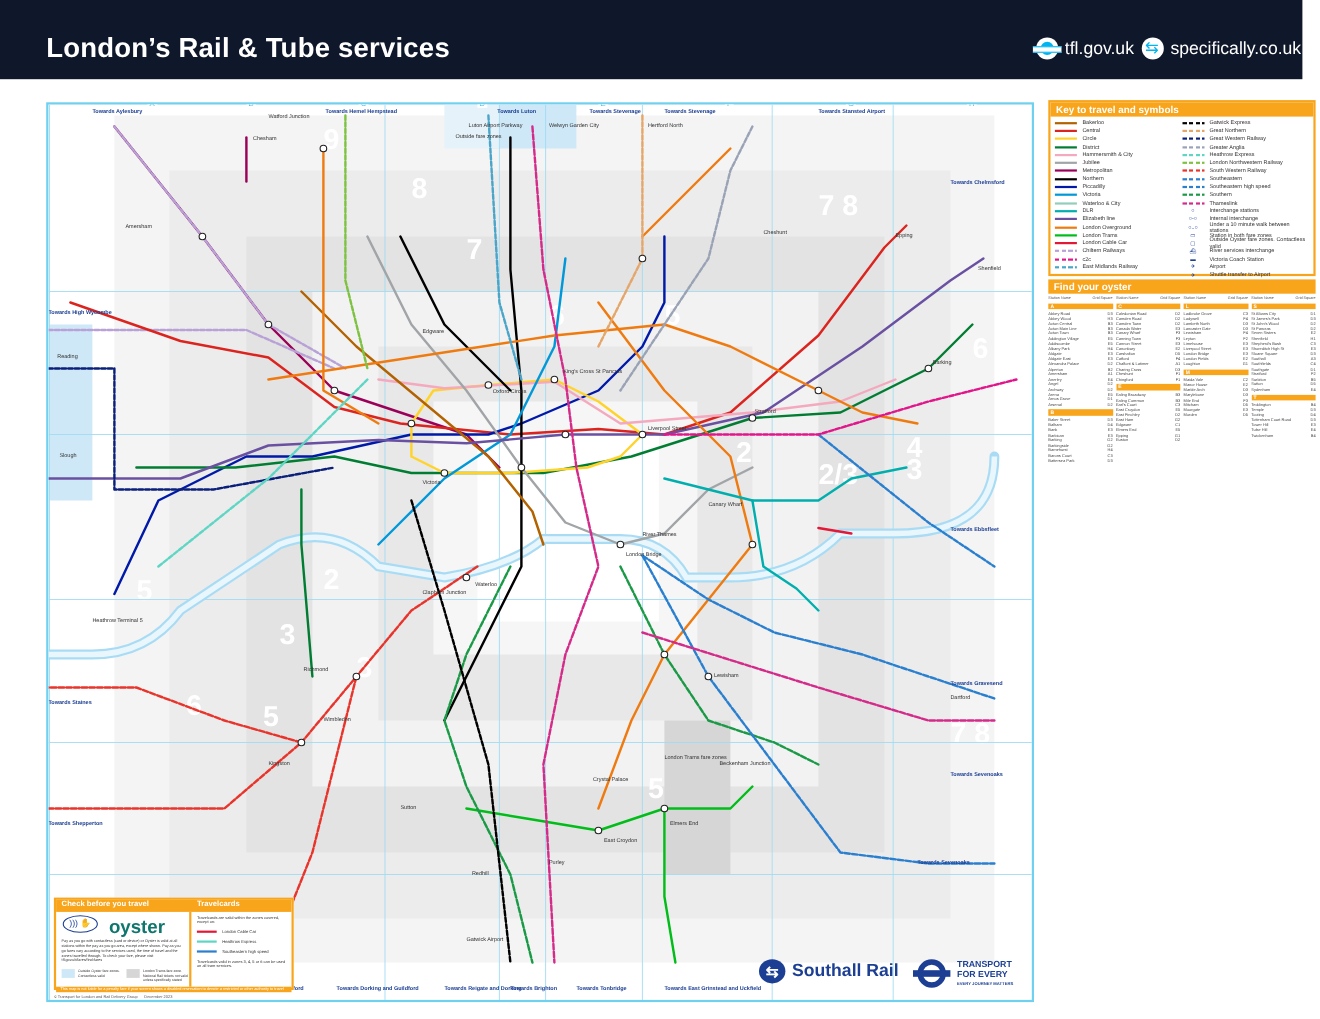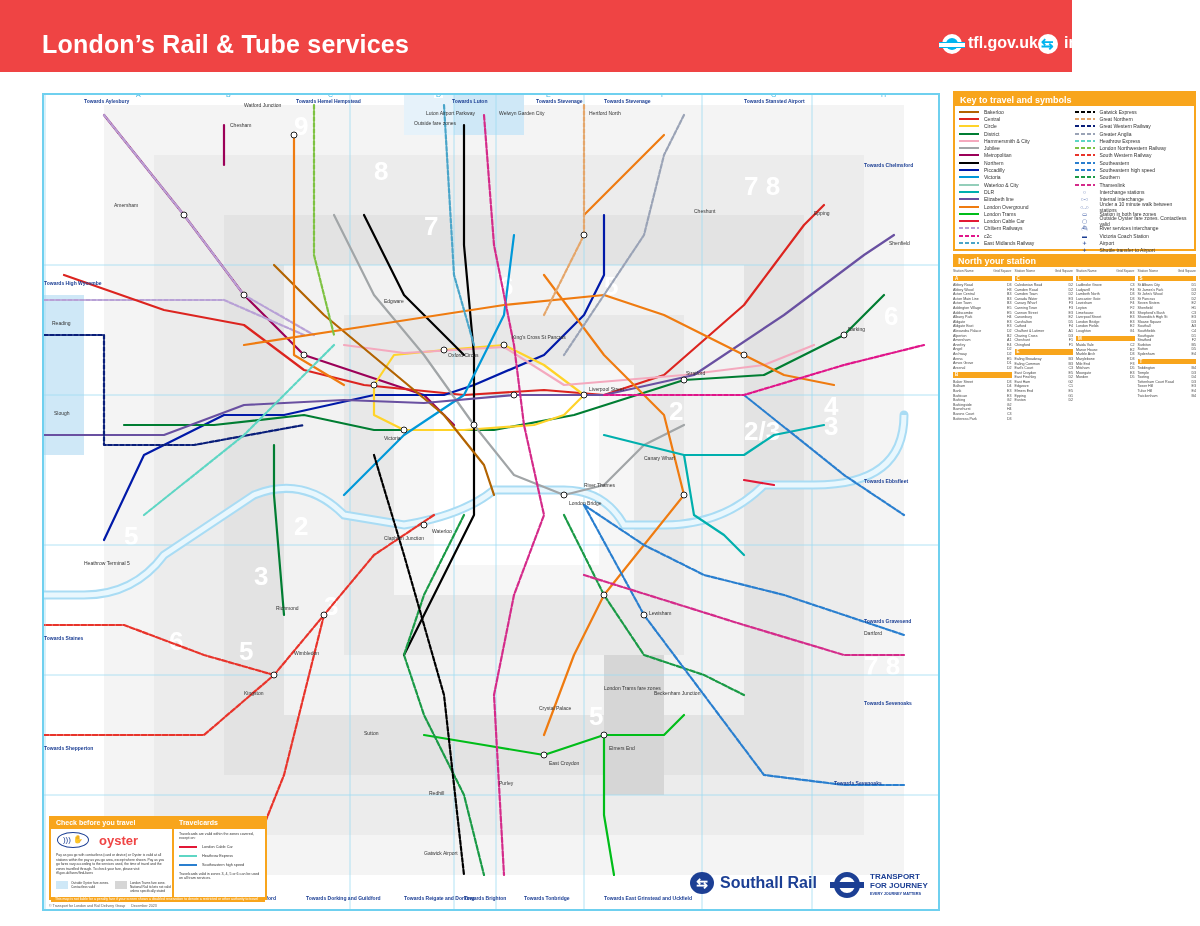--- a/index.html
+++ b/index.html
@@ -1,19 +1,19 @@
 <!DOCTYPE html>
 <html><head>
 <meta charset="utf-8">
 <style>
   * { box-sizing: border-box; margin: 0; padding: 0; }
   html, body { width: 1200px; height: 926px; overflow: hidden; background: #ffffff; font-family: "Liberation Sans", sans-serif; }
-  .header { position: absolute; left: 0; top: 0; width: 1072px; height: 72px; background: #ef4444; }
+  .header { position: absolute; left: 0; top: 0; width: 1184px; height: 72px; background: #0f172a; }
   .title { position: absolute; left: 42px; top: 30px; color: #fff; font-size: 25px; font-weight: bold; letter-spacing: 0.2px; }
-  .hlink { position: absolute; top: 34px; display: flex; align-items: flex-start; color: #fff; font-weight: bold; font-size: 16px; }
+  .hlink { position: absolute; top: 34px; display: flex; align-items: flex-end; color: #fff; font-weight: normal; font-size: 16px; }
   .hlink .ico { width: 20px; height: 20px; border-radius: 50%; background: #fff; position: relative; margin-right: 6px; }
   .hlink .ico.tfl::after { content: ""; position: absolute; left: -3px; top: 8px; width: 26px; height: 4px; background: #fff; border-top: 1px solid #00b4ef; border-bottom: 1px solid #00b4ef; }
   .hlink .ico.tfl::before { content: ""; position: absolute; left: 4px; top: 4px; width: 12px; height: 12px; border-radius: 50%; background: #00b4ef; }
   .hlink .ico.nr::before { content: "⇆"; position: absolute; left: 3px; top: 0px; color: #00b4ef; font-size: 15px; line-height: 20px; }
 
   .map-frame { position: absolute; left: 42px; top: 93px; width: 898px; height: 818px; border: 2px solid #6fd0ef; background: #fff; overflow: hidden; }
   .grid-label { position: absolute; font-size: 7px; color: #3fb9e6; background: #fff; padding: 0 2px; }
   svg.mapsvg { position: absolute; left: 0; top: 0; }
   .maptext { font-family: "Liberation Sans", sans-serif; font-size: 5px; fill: #333; }
   .towards { font-family: "Liberation Sans", sans-serif; font-size: 5px; fill: #1c3f94; font-weight: bold; }
@@ -33,21 +33,21 @@
   .find-col .colhdr { display: flex; justify-content: space-between; font-size: 3.4px; color: #555; margin-bottom: 2px; }
   .find-letter { background: #f8a51c; color: #fff; font-weight: bold; font-size: 4.5px; height: 5.5px; line-height: 5.5px; padding-left: 2px; margin: 2px 0; }
   .find-entry { display: flex; justify-content: space-between; }
 
   .check-panel { position: absolute; left: 49px; top: 816px; width: 218px; height: 84px; border: 2px solid #f8a51c; background: #fff; }
   .check-head { display: flex; height: 11px; background: #f8a51c; color: #fff; font-size: 7px; font-weight: bold; }
   .check-head div { padding: 1px 5px; }
   .check-body { display: flex; height: 68px; }
   .check-left { width: 123px; border-right: 2px solid #f8a51c; position: relative; }
   .check-right { flex: 1; padding: 3px 5px; font-size: 3.6px; color: #333; }
-  .oyster-logo { position: absolute; left: 48px; top: 4px; color: #ef4444; font-weight: bold; font-size: 13px; }
+  .oyster-logo { position: absolute; left: 48px; top: 4px; color: #0f766e; font-weight: bold; font-size: 17px; }
   .contactless { position: absolute; left: 6px; top: 3px; width: 32px; height: 16px; border: 1px solid #1c3f94; border-radius: 50%; font-size: 8px; color: #1c3f94; text-align: center; line-height: 14px; }
   .check-text { position: absolute; left: 5px; top: 24px; right: 4px; font-size: 3.4px; line-height: 4.5px; color: #333; }
   .check-foot { background: #f8a51c; color: #fff; font-size: 3.5px; height: 5px; line-height: 5px; padding-left: 4px; }
   .tc-row { display: flex; align-items: center; margin: 5px 0; font-size: 3.8px; }
   .tc-row .sw { width: 18px; height: 2px; margin-right: 5px; }
   .legal { position: absolute; left: 49px; top: 904px; font-size: 3.6px; color: #555; }
 
   .brand-nr { position: absolute; left: 690px; top: 872px; display: flex; align-items: center; color: #1c3f94; font-weight: bold; font-size: 16px; }
   .brand-nr .disc { width: 24px; height: 22px; border-radius: 50%; background: #1c3f94; color: #fff; font-size: 14px; text-align: center; line-height: 22px; margin-right: 6px; }
   .brand-tfl { position: absolute; left: 830px; top: 870px; display: flex; align-items: center; }
@@ -61,21 +61,21 @@
 <body>
 
 <div class="header">
   <div class="title">London’s Rail &amp; Tube services</div>
   <div class="hlink" style="left:942px;">
     <span class="ico tfl"></span>
     <span>tfl.gov.uk</span>
   </div>
   <div class="hlink" style="left:1038px;">
     <span class="ico nr"></span>
-    <span>interchange.co.uk</span>
+    <span>specifically.co.uk</span>
   </div>
 </div>
 
 <div class="map-frame">
   <svg class="mapsvg" width="898" height="818" viewBox="0 0 898 818">
 
     <g opacity="1">
       <path d="M60 10 L860 10 L860 780 L60 780 Z" fill="#f4f4f4"></path>
       <path d="M110 60 L820 60 L820 740 L110 740 Z" fill="#ececec"></path>
       <path d="M180 120 L760 120 L760 680 L180 680 Z" fill="#e3e3e3"></path>
@@ -469,21 +469,21 @@
         </div>
         <div class="key-row">
           <span style="width: 20px; margin-right: 5px; text-align: center; font-size: 5px; color: rgb(28, 63, 148); flex: 0 0 auto;">🚡</span>
           <span>London Cable Car</span>
         </div>
       </div>
   </div>
 </div>
 
 <div class="panel-find">
-  <div class="find-head">North your station</div>
+  <div class="find-head">Find your oyster</div>
   <div class="find-cols" id="find-cols">
       <div class="find-col">
         <div class="colhdr">
           <span>Station Name</span>
           <span>Grid Square</span>
         </div>
         <div class="find-letter">A</div>
         <div class="find-entry">
           <span>Abbey Road</span>
           <span>D3</span>
@@ -939,16 +939,16 @@
   <span class="disc">⇆</span>
   <span>Southall Rail</span>
 </div>
 <div class="brand-tfl">
   <div class="roundel">
       <div class="ring"></div>
       <div class="bar"></div>
     </div>
   <div class="tfl-words">
     <div>TRANSPORT</div>
-    <div>FOR JOURNEY</div>
+    <div>FOR EVERY</div>
     <div class="tag">EVERY JOURNEY MATTERS</div>
   </div>
 </div>
 
 </body></html>

